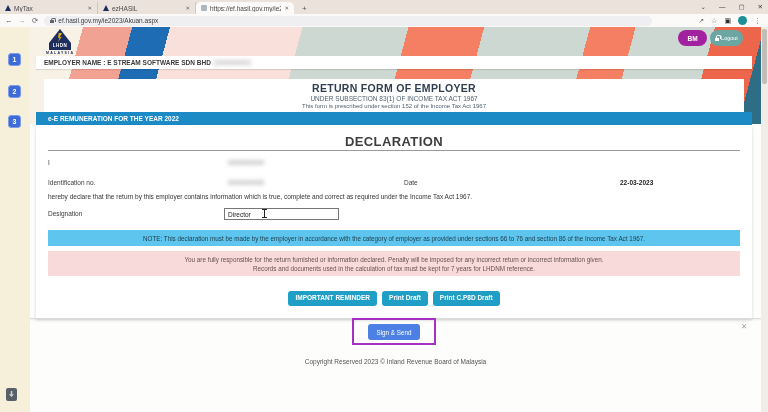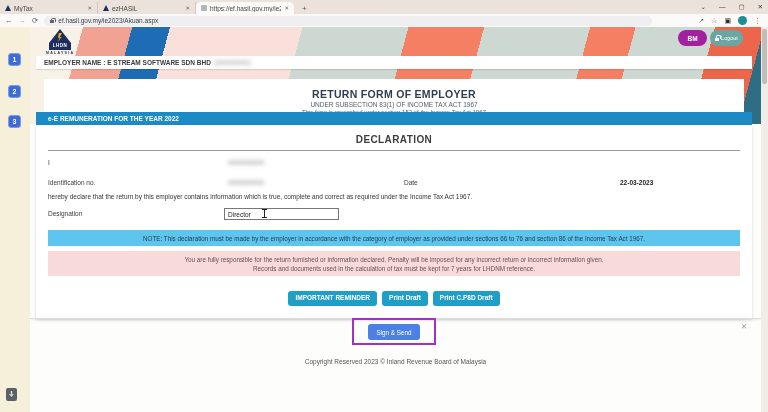--- a/index.html
+++ b/index.html
@@ -60,29 +60,29 @@
   .lockw{width:4px;height:3px;background:#fff;border-radius:.5px;position:relative;margin-top:2px}
   .lockw:before{content:"";position:absolute;left:.5px;top:-2.5px;width:3px;height:3px;border:1px solid #fff;border-bottom:none;border-radius:2px 2px 0 0}
 
   
   .step{position:absolute;left:8px;width:13px;height:13px;background:#3e6bd6;border:1px solid #7d9ce8;border-radius:3px;color:#fff;font-size:7px;font-weight:bold;display:flex;align-items:center;justify-content:center}
   #step1{top:53px}#step2{top:85px}#step3{top:115px}
 
   
   .employerbar{position:absolute;left:36px;top:56px;width:716px;height:13px;background:#fff;display:flex;align-items:center;padding-left:8px;font-size:6.5px;font-weight:bold;color:#3a3a3a;box-shadow:0 1px 1px rgba(0,0,0,.1)}
   .redact{filter:blur(2px);color:#9a8f8f;font-weight:normal;margin-left:3px}
-  .titleblock{position:absolute;left:44px;top:79px;width:700px;height:33px;background:#fff;text-align:center;padding-top:9px}
+  .titleblock{position:absolute;left:44px;top:79px;width:700px;height:33px;background:#fff;text-align:center;padding-top:3px}
   .ftitle{font-size:10.5px;font-weight:bold;color:#2e3e50;letter-spacing:.3px}
   .fsub1{font-size:6.5px;color:#51616e;margin-top:1px}
   .fsub2{font-size:6px;color:#51616e;margin-top:1px}
   .sectionbar{position:absolute;left:36px;top:112px;width:716px;height:13px;background:#1b8ac5;color:#fff;font-size:6.5px;font-weight:bold;display:flex;align-items:center;padding-left:12px}
 
   
   .card{position:absolute;left:36px;top:125px;width:716px;height:193px;background:#fff;box-shadow:0 2px 3px rgba(0,0,0,.16)}
-  .decl-heading{position:absolute;top:9px;left:0;width:100%;text-align:center;font-size:10px;font-weight:bold;color:#3d3d3d;letter-spacing:.4px}
+  .decl-heading{position:absolute;top:9px;left:0;width:100%;text-align:center;font-size:13px;font-weight:bold;color:#3d3d3d;letter-spacing:.4px}
   .decl-hr{position:absolute;top:25px;left:12px;width:692px;border-top:1px solid #9a9a9a}
   .lbl{position:absolute;font-size:6.5px;color:#3a3a3a}
   .blurval{position:absolute;font-size:6.5px;color:#8a8a8a;filter:blur(2px)}
   .dateval{position:absolute;font-size:6.5px;font-weight:bold;color:#222}
   .decl-text{position:absolute;top:68px;left:12px;font-size:6.5px;color:#333}
   .desig-input{position:absolute;top:83px;left:188px;width:115px;height:12px;border:1px solid #777;font-size:6.5px;padding:0 3px;font-family:inherit;color:#222;background:#fff}
   .ibeam{position:absolute;left:226px;top:84px;width:5px;height:9px}
   .ibeam i{position:absolute;left:2px;top:1px;width:1px;height:7px;background:#222}
   .ibeam:before,.ibeam:after{content:"";position:absolute;left:0;width:5px;height:1px;background:#222}
   .ibeam:before{top:0}.ibeam:after{bottom:0}

